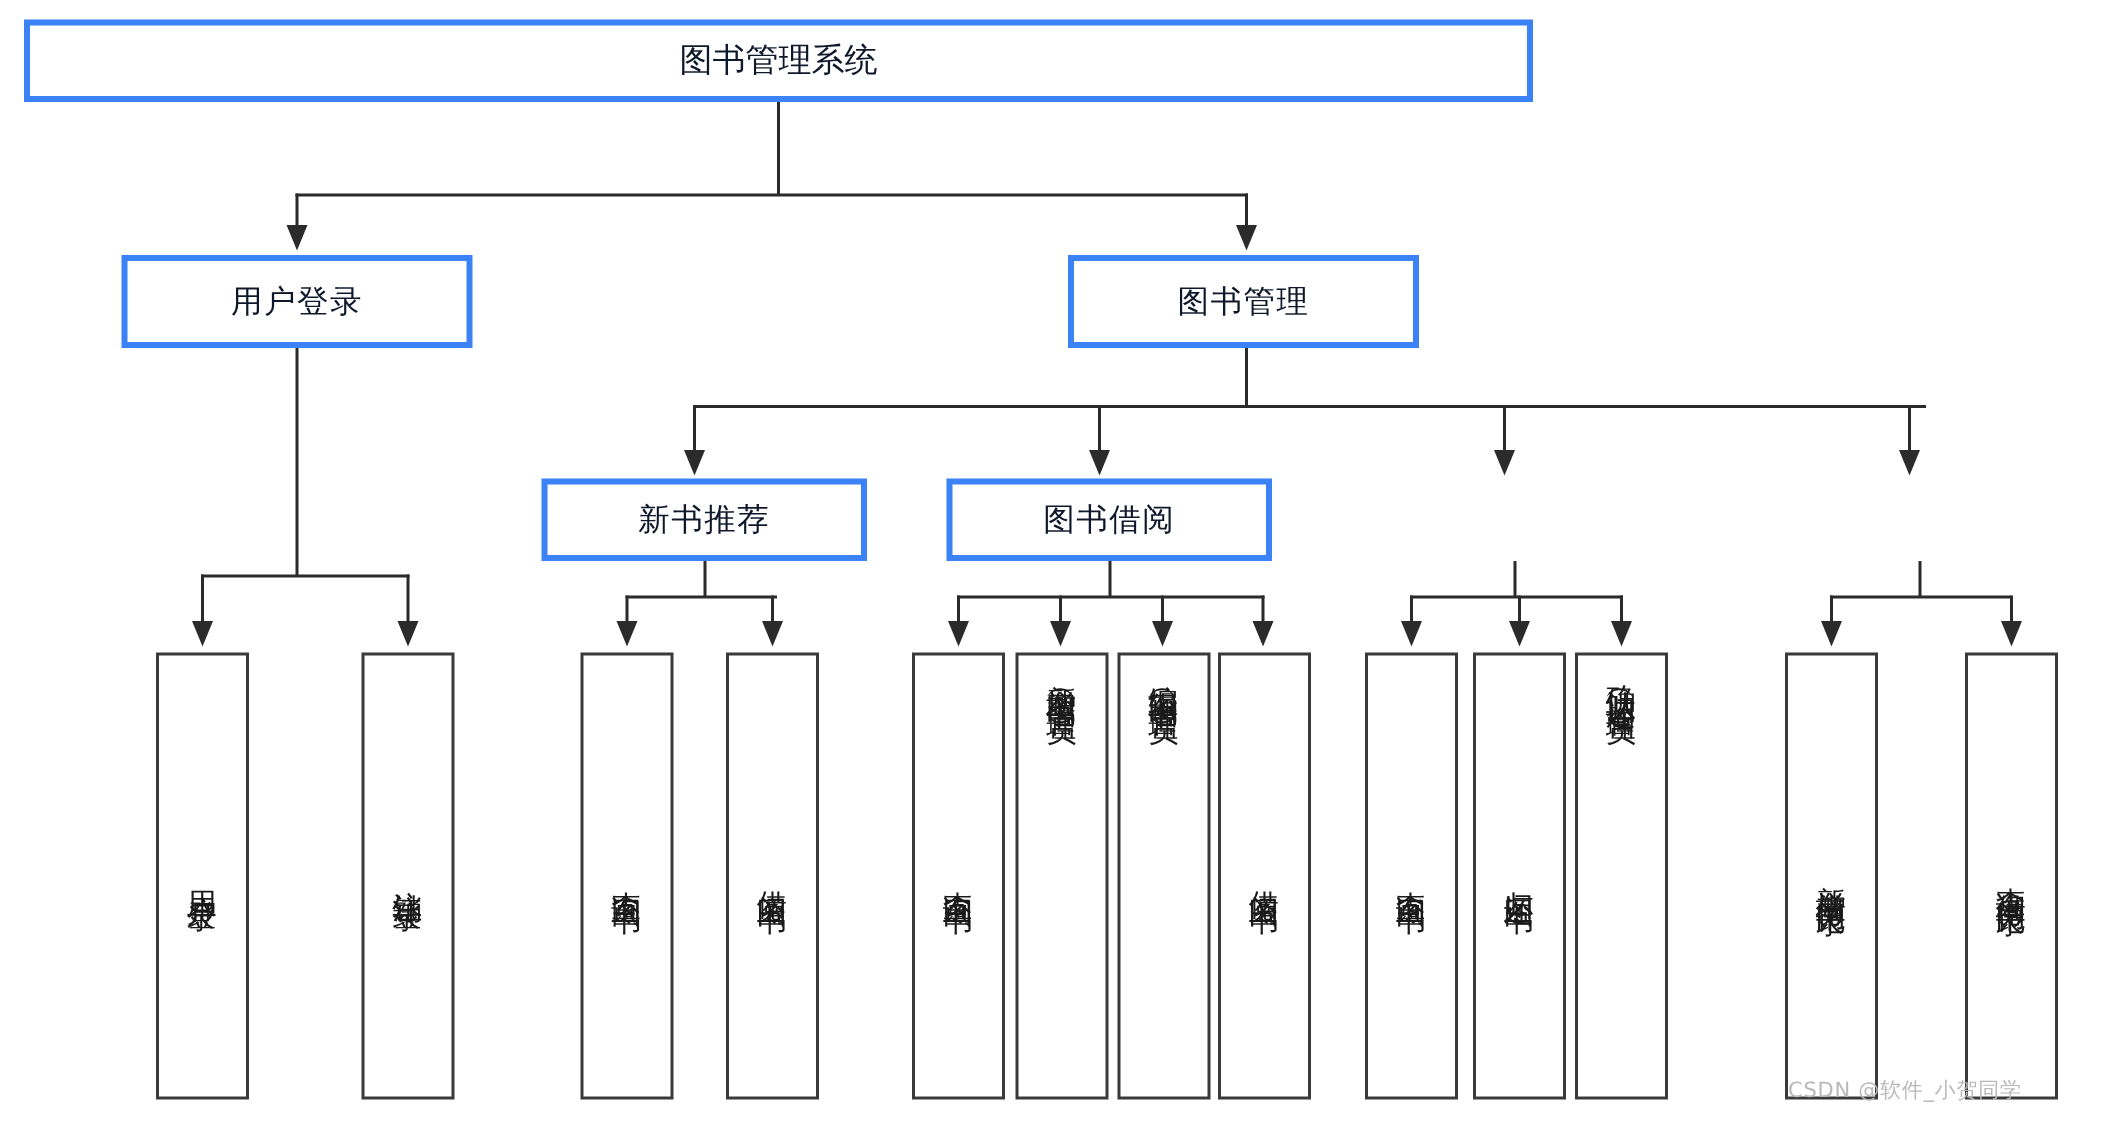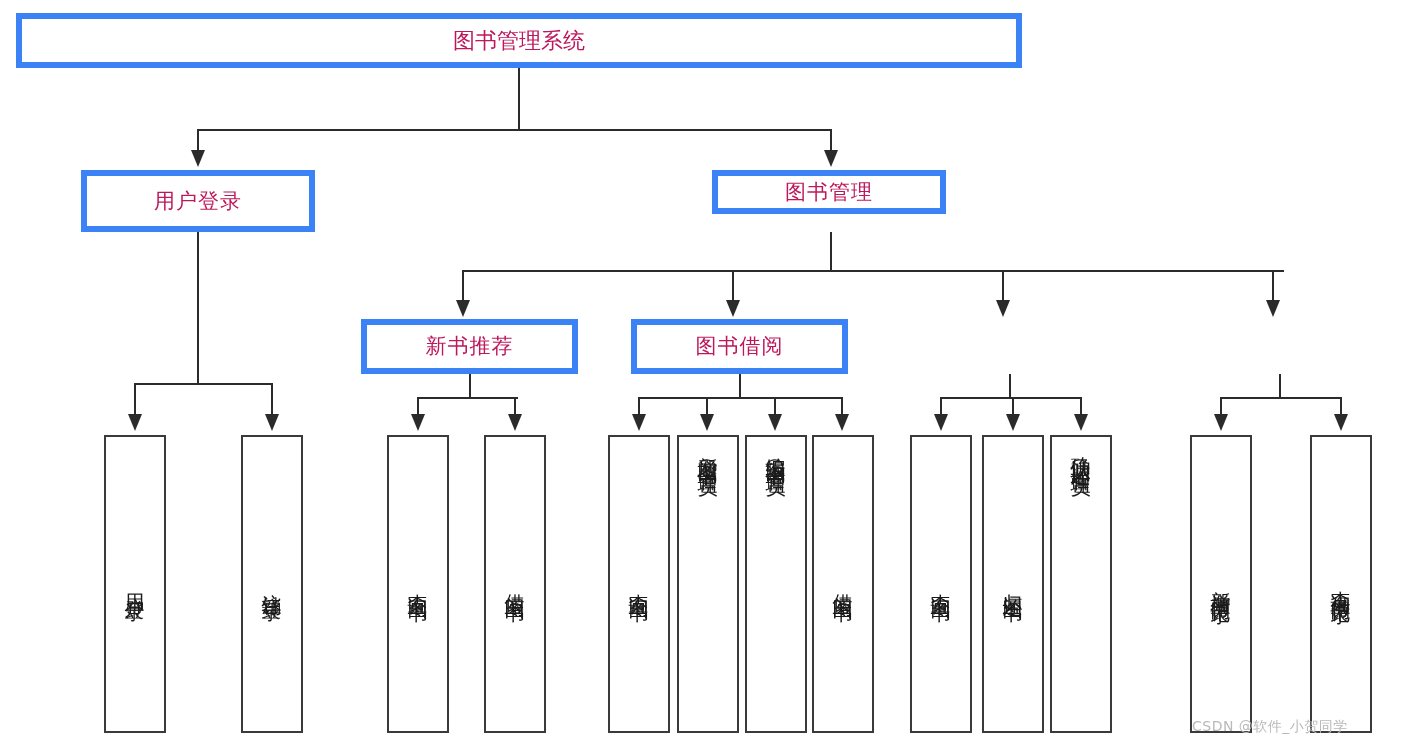--- a/index.html
+++ b/index.html
@@ -16,25 +16,25 @@
     width: 1405px;
     height: 747px;
     background: #ffffff;
     overflow: hidden;
   }
   
   .node {
     position: absolute;
     box-sizing: border-box;
     background: #ffffff;
-    border: 6px solid #3b82f6;
+    border: 4px solid #3b82f6;
     display: flex;
     align-items: center;
     justify-content: center;
-    color: #be185d;
+    color: #0f172a;
     line-height: 1.18;
   }
   .node-h {            
     font-size: 21px;
     letter-spacing: 1px;
     white-space: nowrap;
   }
   .node-root {
     font-size: 22px;
   }
@@ -102,21 +102,21 @@
   <div class="ln ln-h" style="left:197px; top:129px; width:635px;"></div>
 
   <div class="ln ln-v" style="left:197px; top:129px; height:22px;"></div>
   <div class="arrow" style="left:191px; top:150px;"></div>
   <div class="ln ln-v" style="left:830px; top:129px; height:22px;"></div>
   <div class="arrow" style="left:824px; top:150px;"></div>
 
   <div class="node node-h" id="node-l2-0" style="left: 81px; top: 170px; width: 234px; height: 62px;">
     <span>用户登录</span>
   </div>
-  <div class="node node-h" id="node-l2-1" style="left: 712px; top: 170px; width: 234px; height: 44px;">
+  <div class="node node-h" id="node-l2-1" style="left: 712px; top: 170px; width: 234px; height: 62px;">
     <span>图书管理</span>
   </div>
 
   <div class="ln ln-v" style="left:197px; top:232px; height:152px;"></div>
   <div class="ln ln-h" style="left:134px; top:383px; width:139px;"></div>
   <div class="ln ln-v" style="left:134px; top:383px; height:32px;"></div>
   <div class="arrow" style="left:128px; top:414px;"></div>
   <div class="ln ln-v" style="left:271px; top:383px; height:32px;"></div>
   <div class="arrow" style="left:265px; top:414px;"></div>
 

